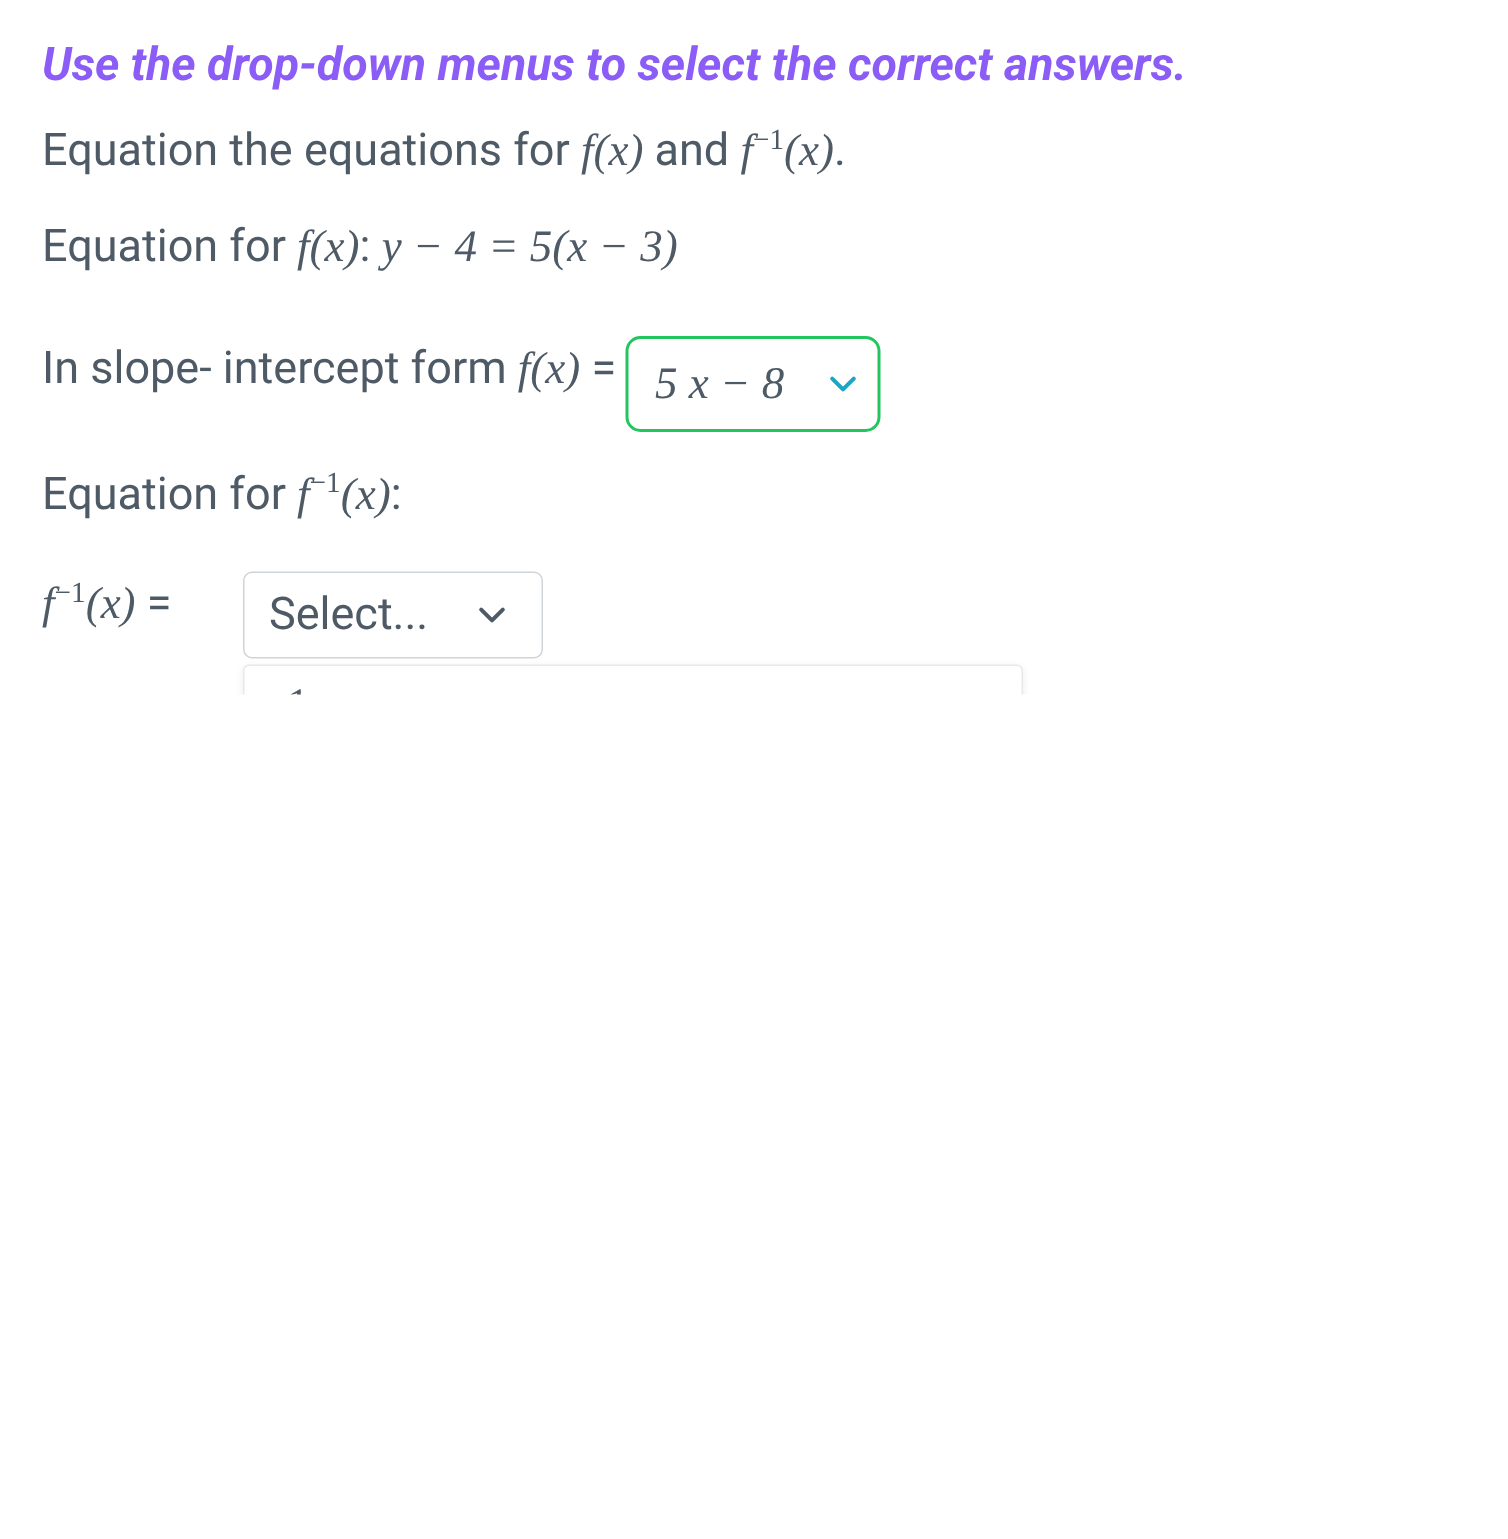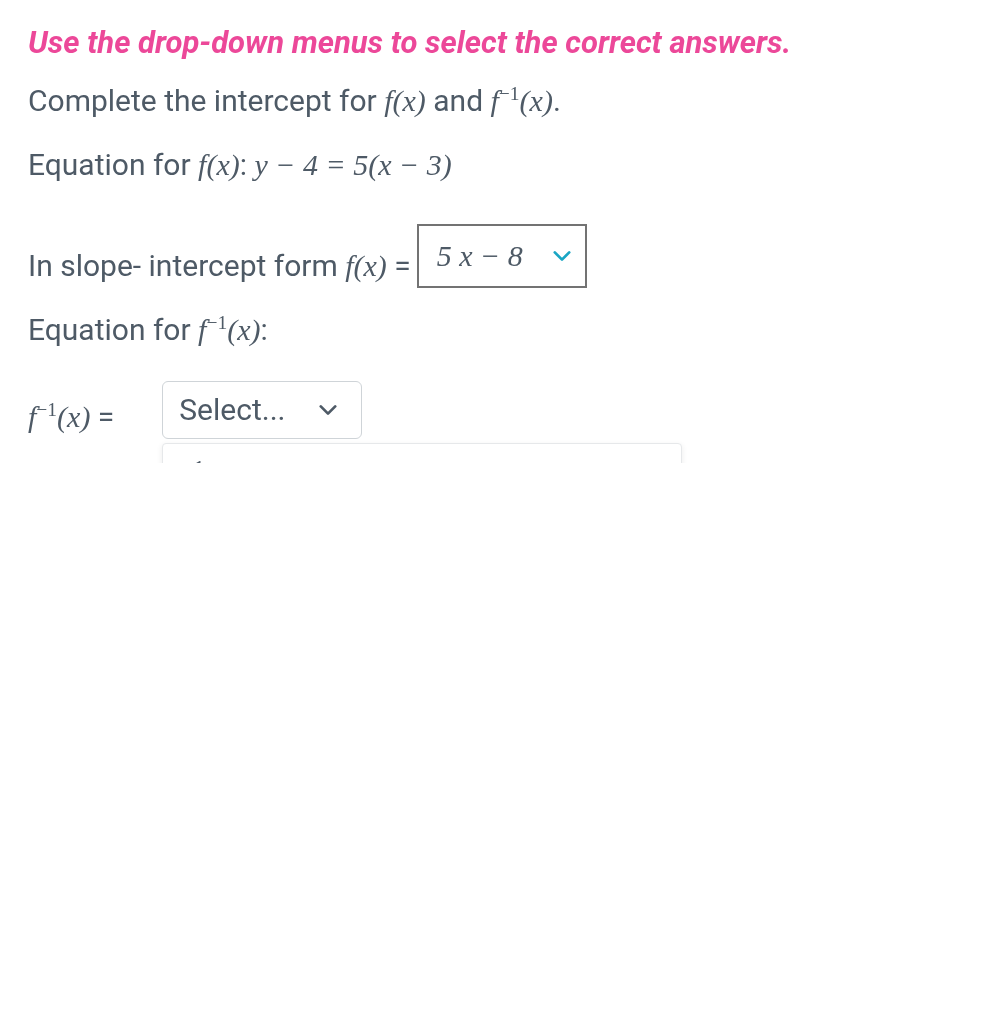--- a/index.html
+++ b/index.html
@@ -6,51 +6,51 @@
   body {
     margin: 0;
     padding: 24px 28px;
     font-family: "Segoe UI", -apple-system, Roboto, Arial, sans-serif;
     font-size: 30px;
     color: #4e5a66;
     background: #ffffff;
     width: 1005px;
   }
   .instruction {
-    color: #ec4899;
+    color: #8b5cf6;
     font-weight: 700;
     font-style: italic;
     margin-bottom: 18px;
     font-size: 31px;
   }
   .line {
     margin-bottom: 20px;
     line-height: 1.45;
   }
   .line.row {
     display: flex;
-    align-items: flex-end;
+    align-items: flex-start;
     flex-wrap: wrap;
     gap: 6px;
   }
   .math-i {
     font-style: italic;
     font-family: Georgia, "Times New Roman", serif;
   }
   .sup {
     font-size: 0.65em;
     vertical-align: super;
     font-family: Georgia, "Times New Roman", serif;
   }
   .dropdown {
     display: inline-flex;
     align-items: center;
     justify-content: space-between;
-    border: 2px solid #737373;
-    border-radius: 0;
+    border: 2px solid #22c55e;
+    border-radius: 10px;
     padding: 8px 14px 8px 18px;
     font-size: 30px;
     color: #4e5a66;
     background: #fff;
     min-width: 170px;
     gap: 14px;
     cursor: pointer;
   }
   .dropdown.plain {
     border: 1px solid #cfd4d8;
@@ -105,21 +105,21 @@
     font-family: Georgia, "Times New Roman", serif;
   }
   .x { font-style: italic; }
 </style>
 </head>
 <body>
 
 <div class="instruction">Use the drop-down menus to select the correct answers.</div>
 
 <div class="line">
-  <span>Complete the intercept for </span><span class="math-i">f</span><span class="math-i">(x)</span><span> and </span><span class="math-i">f</span><span class="sup">−1</span><span class="math-i">(x)</span><span>.</span>
+  <span>Equation the equations for </span><span class="math-i">f</span><span class="math-i">(x)</span><span> and </span><span class="math-i">f</span><span class="sup">−1</span><span class="math-i">(x)</span><span>.</span>
 </div>
 
 <div class="line">
   <span>Equation for </span><span class="math-i">f</span><span class="math-i">(x)</span><span>: </span><span class="math-i">y − 4 = 5(x − 3)</span>
 </div>
 
 <div style="height:18px"></div>
 
 <div class="line row">
   <span>

